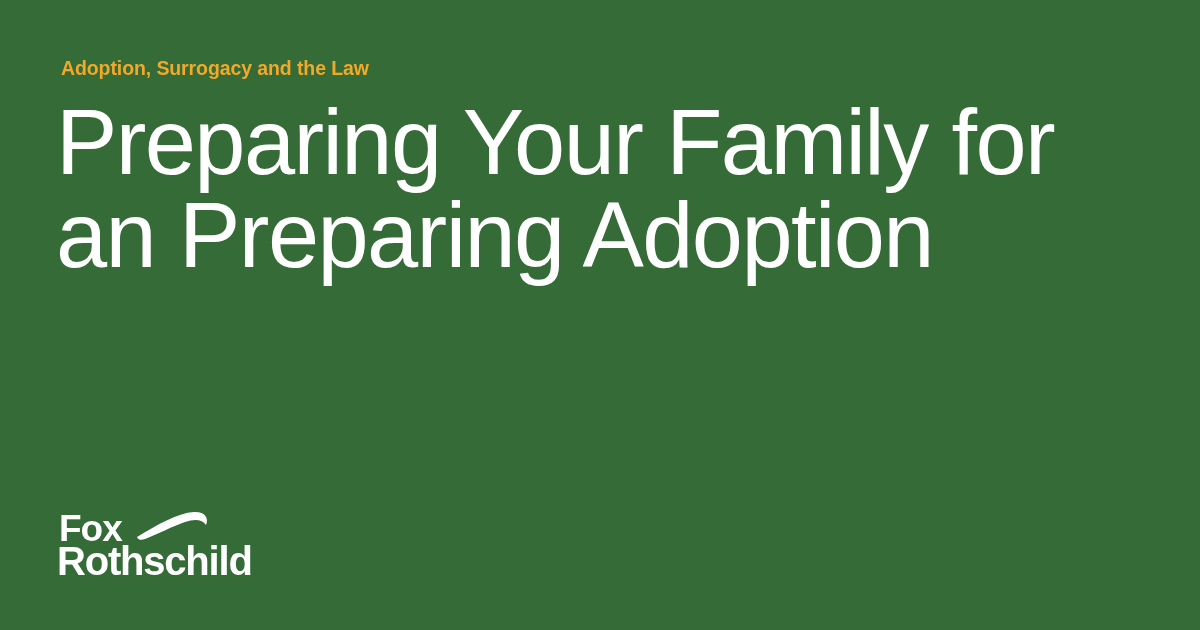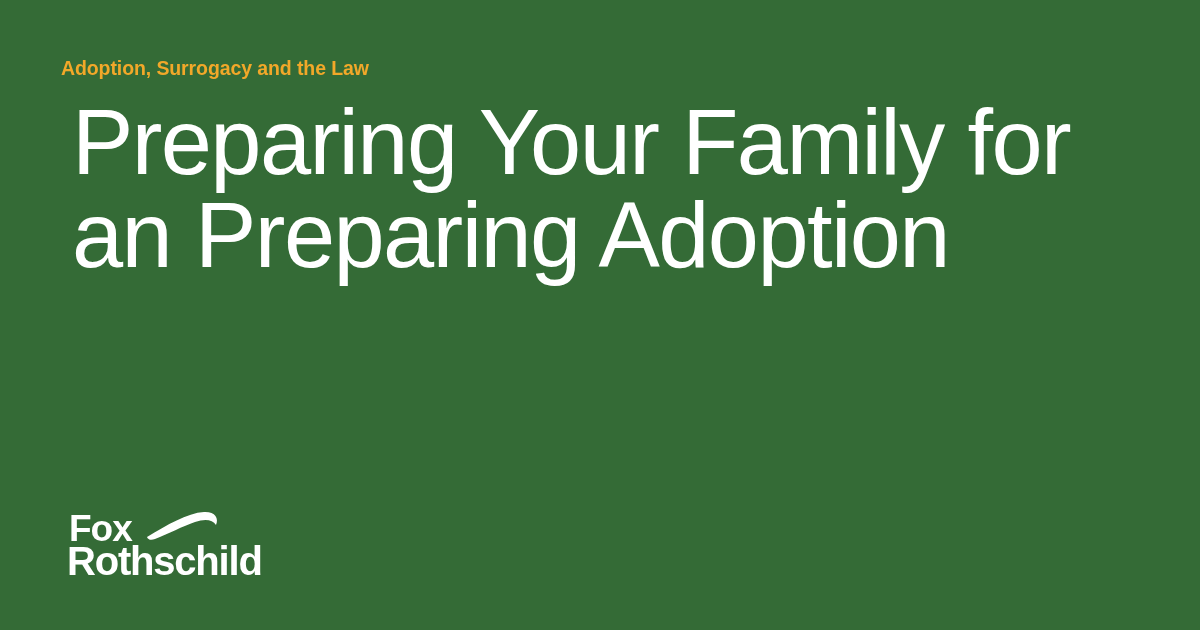--- a/index.html
+++ b/index.html
@@ -30,38 +30,38 @@
     font-weight: bold;
     letter-spacing: -0.1px;
     color: #f2a829;
     line-height: 1.1;
     white-space: nowrap;
   }
 
   
   #headline {
     position: absolute;
-    left: 72px;
+    left: 56px;
     top: 96px;
     width: 1110px;
     color: #ffffff;
     font-size: 92px;
     font-weight: 300;
     line-height: 1.01;
     letter-spacing: -1.6px;
   }
   #headline .hl-line {
     display: block;
     white-space: nowrap;
   }
 
   
   #logo {
     position: absolute;
-    left: 69px;
+    left: 59px;
     top: 503px;
     width: 260px;
     height: 76px;
   }
   #logo svg {
     display: block;
   }
 </style>
 </head>
 <body>

